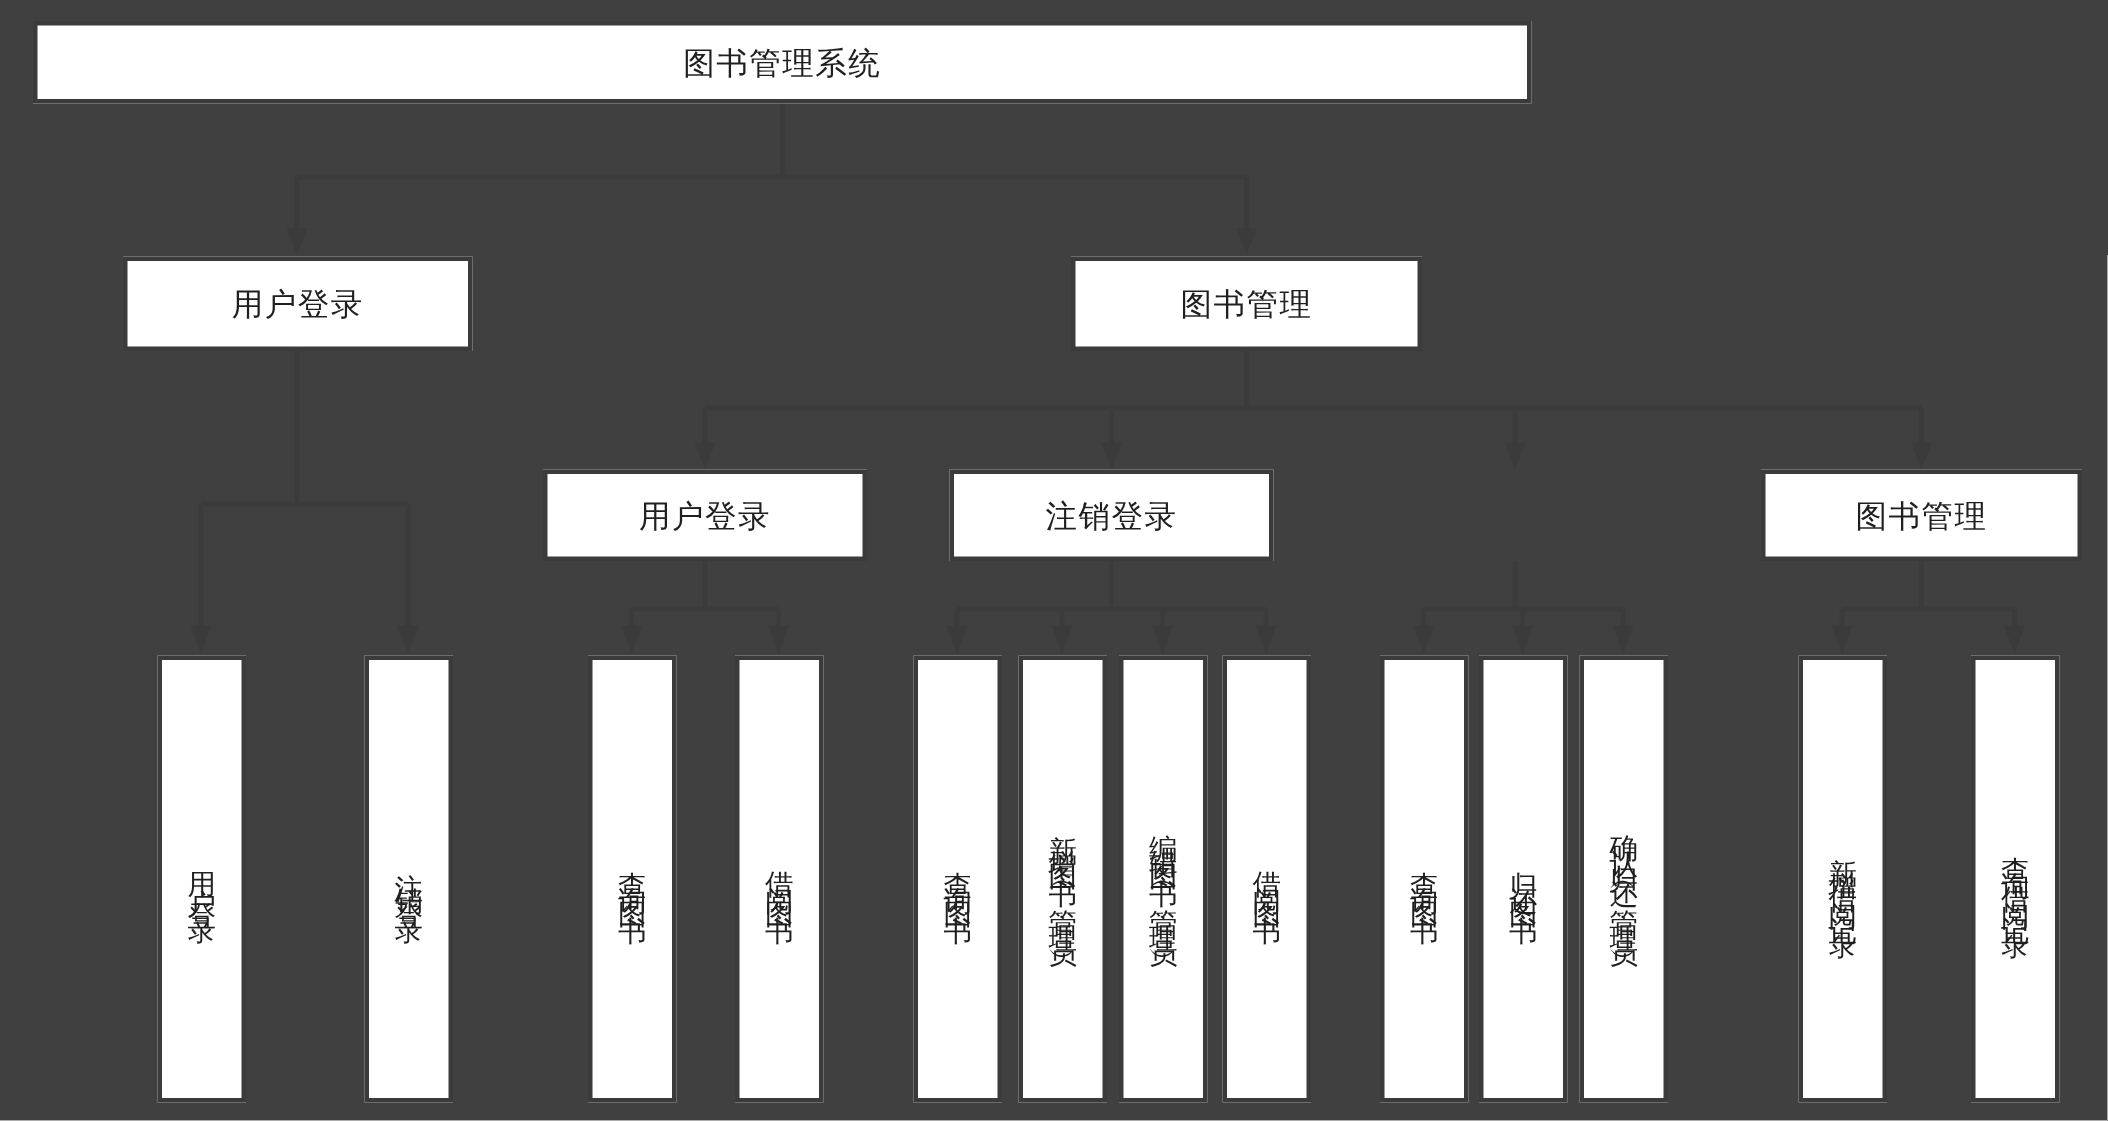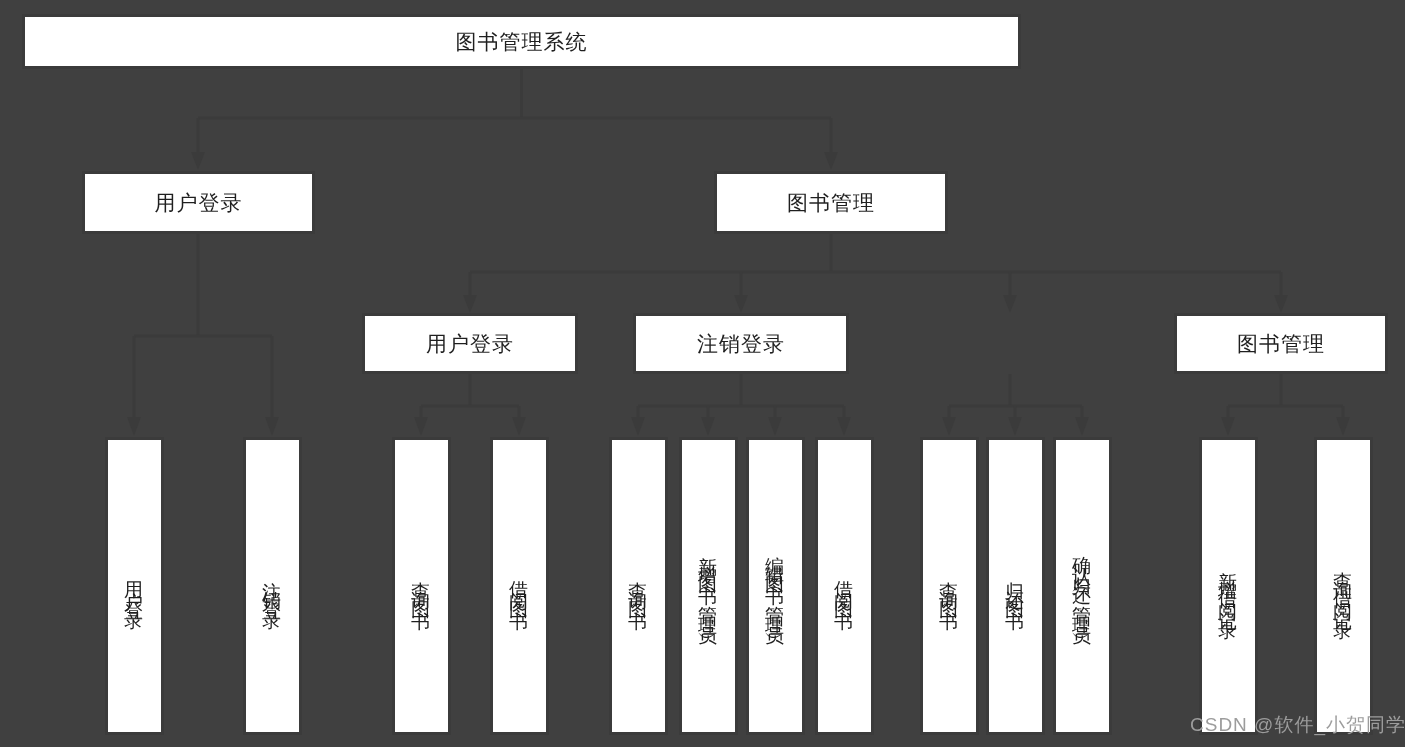--- a/index.html
+++ b/index.html
@@ -146,15 +146,14 @@
   <div class="box v" style="left:745.5px; top:437px; width:59px; height:298px;">编辑图书（管理员）</div>
   <div class="box v" style="left:814.5px; top:437px; width:59px; height:298px;">借阅图书</div>
 
   <div class="box v" style="left:919.5px; top:437px; width:59px; height:298px;">查询图书</div>
   <div class="box v" style="left:985.5px; top:437px; width:59px; height:298px;">归还图书</div>
   <div class="box v" style="left:1052.5px; top:437px; width:59px; height:298px;">确认归还（管理员）</div>
 
   <div class="box v" style="left:1198.5px; top:437px; width:59px; height:298px;">新增借阅记录</div>
   <div class="box v" style="left:1313.5px; top:437px; width:59px; height:298px;">查询借阅记录</div>
 
-  <div class="watermark">CSDN @软件_小贺同学</div>
 
 </div>
 
 </body></html>

